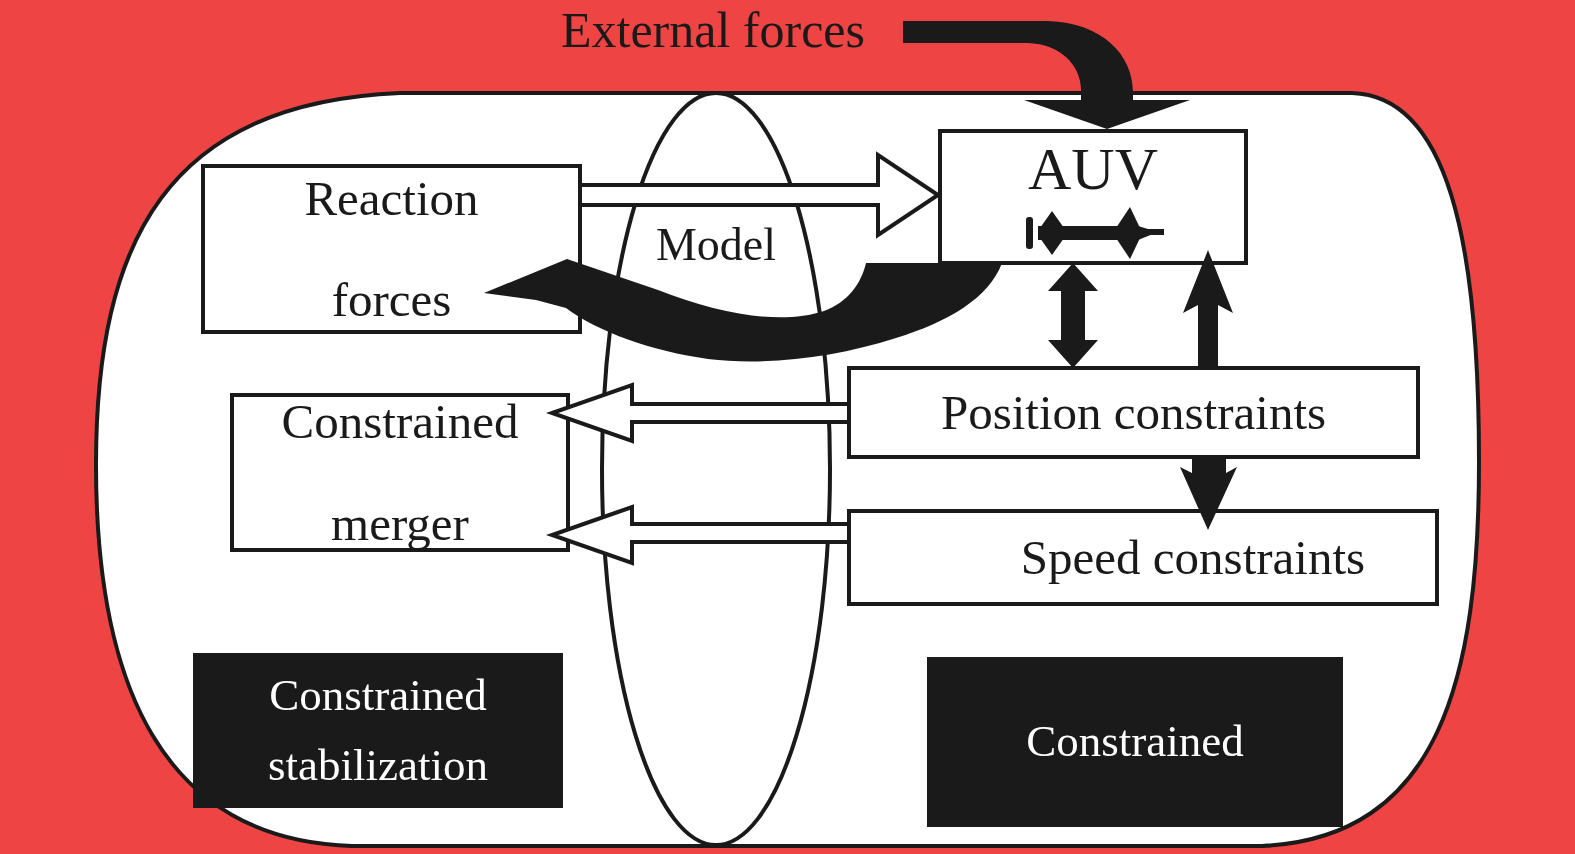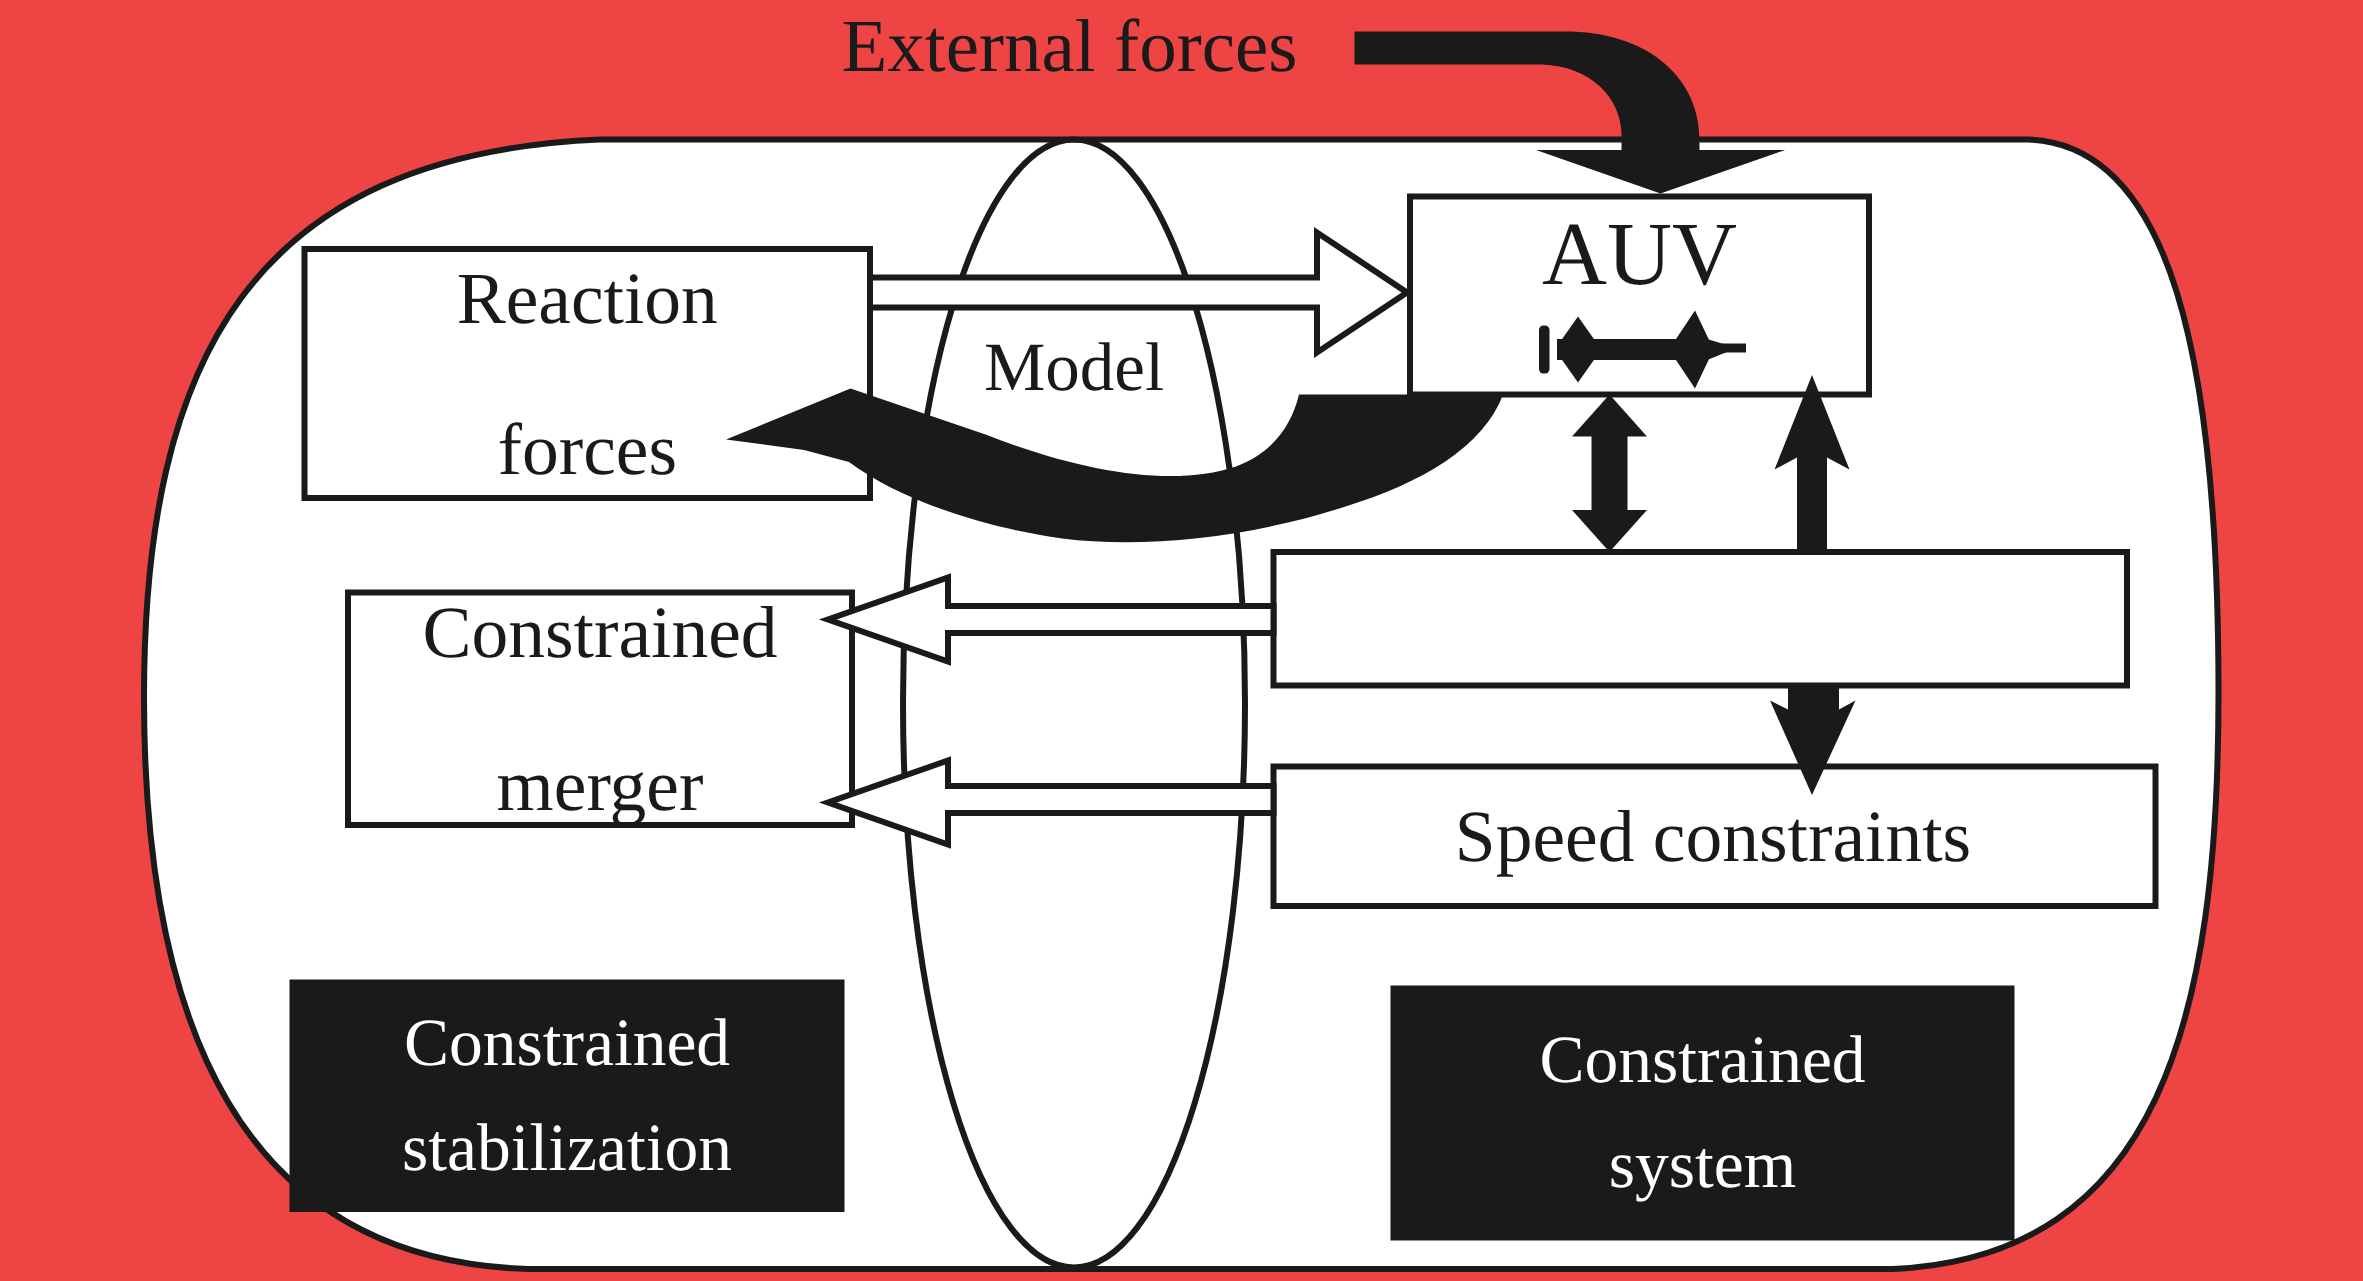--- a/index.html
+++ b/index.html
@@ -94,33 +94,35 @@
 
   <div class="lbl fs-auv" style="left:940px;top:138px;width:306px;height:62px;">
     <span>AUV</span>
   </div>
 
   <div class="lbl fs-box" style="left:203px;top:166px;width:377px;height:166px;">
     <span>Reaction</span>
     <span>forces</span>
   </div>
 
+  <div class="lbl fs-box" style="left:849px;top:368px;width:569px;height:89px;">
+    <span>Position constraints</span>
+  </div>
 
-  <div class="lbl fs-box" style="left:848px;top:511px;width:588px;height:93px;">
+  <div class="lbl fs-box" style="left:899px;top:511px;width:588px;height:93px;">
     <span>Speed constraints</span>
   </div>
 
   <div class="lbl fs-box" style="left:232px;top:395px;width:336px;height:155px;">
     <span>Constrained</span>
     <span>merger</span>
   </div>
 
   <div class="lbl inverse fs-blk" style="left:193px;top:653px;width:370px;height:155px;">
     <span>Constrained</span>
     <span>stabilization</span>
   </div>
 
   <div class="lbl inverse fs-blk" style="left:927px;top:657px;width:416px;height:170px;">
     <span>Constrained</span>
-    <span>system</span>
   </div>
 
 </div>
 
 </body></html>

